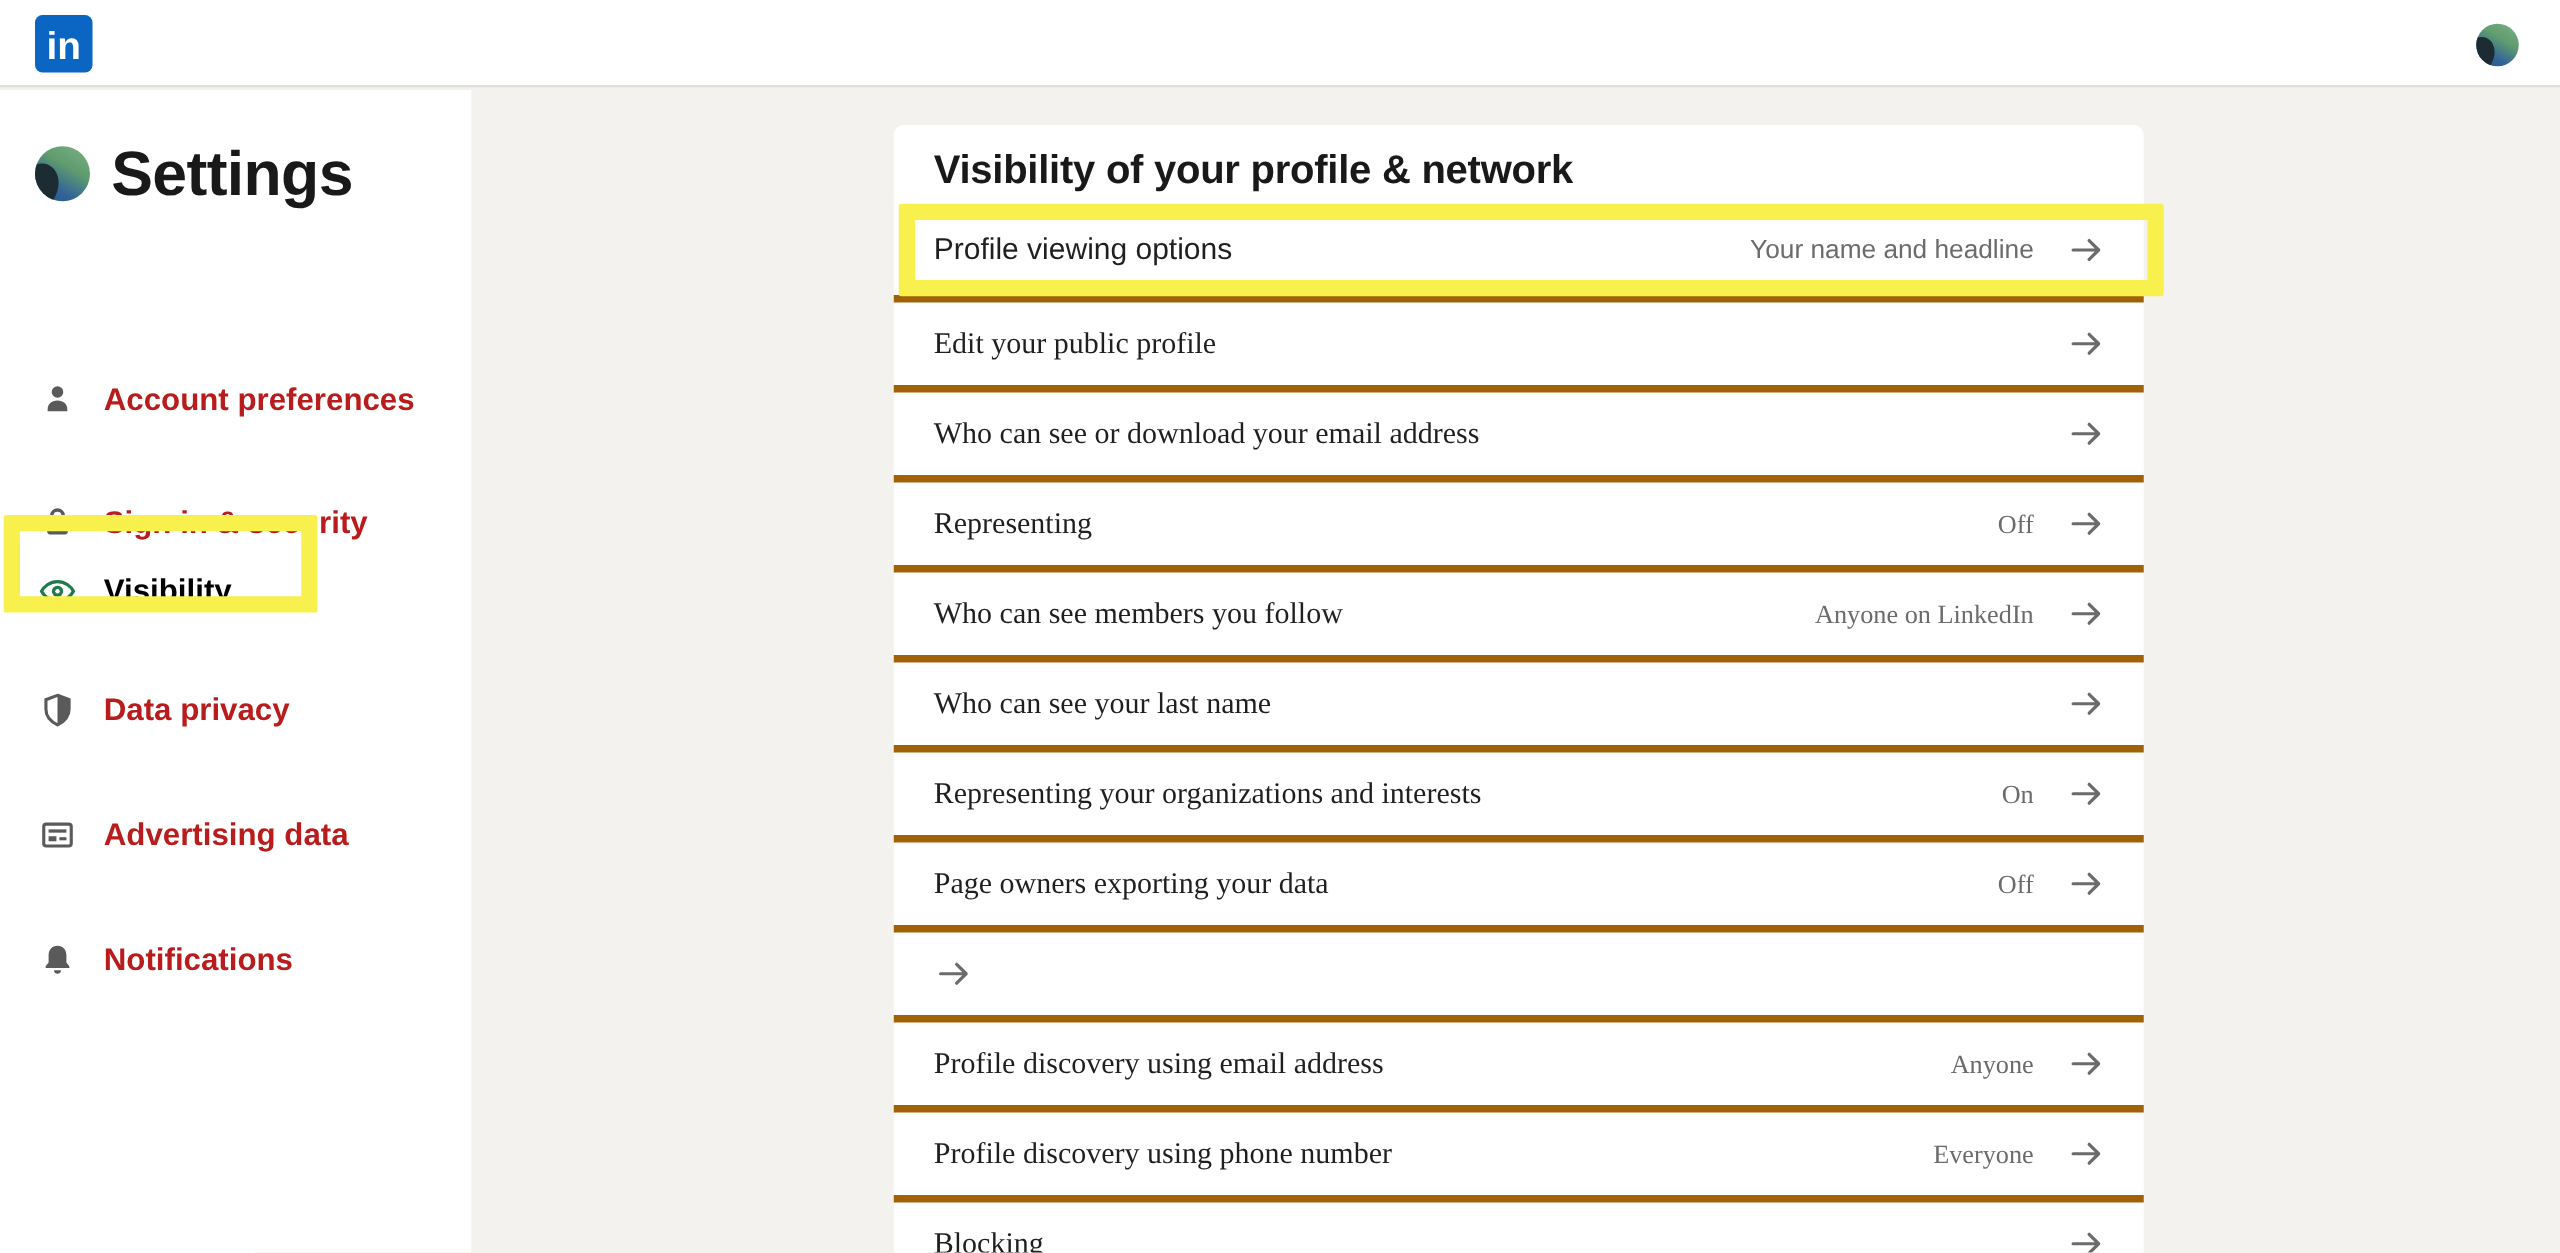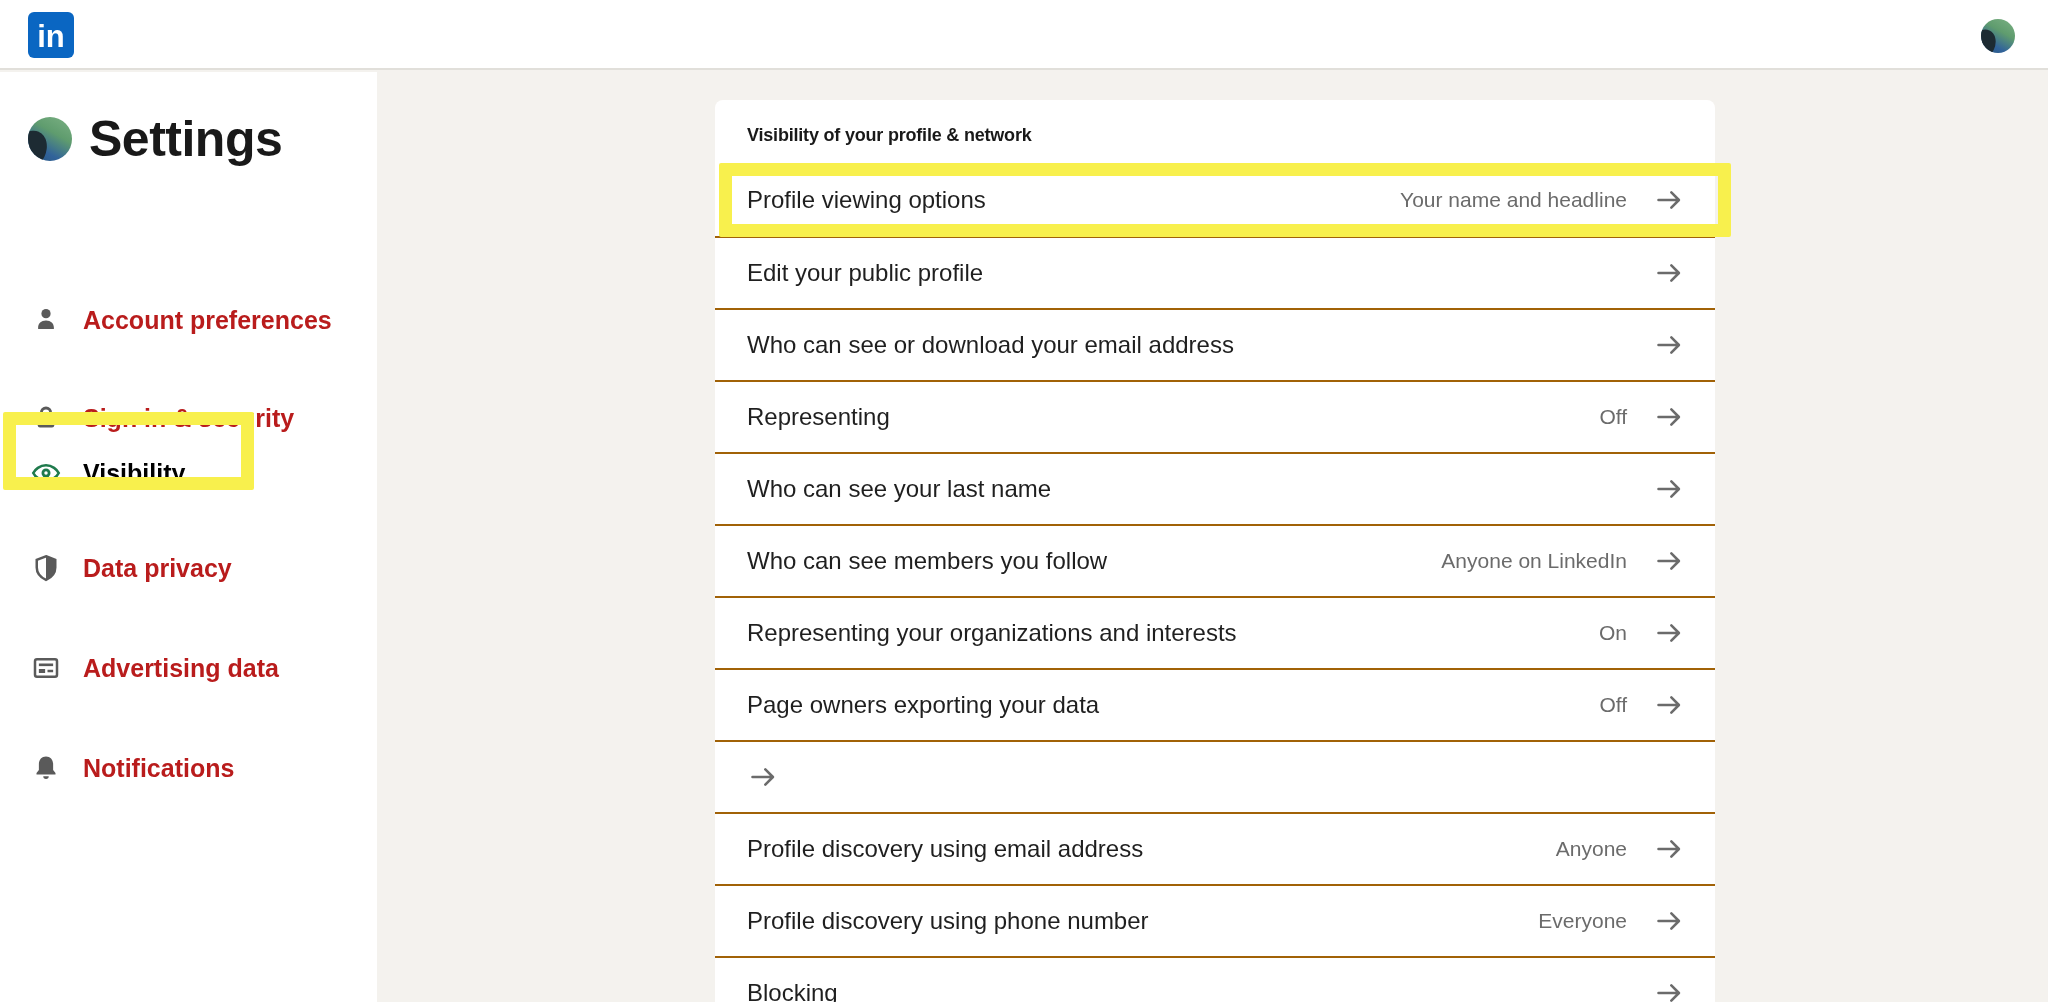--- a/index.html
+++ b/index.html
@@ -67,27 +67,27 @@
   .hl-sidebar { left: 3px; top: 340px; width: 251px; height: 78px; }
   .hl-row { left: 719px; top: 163px; width: 1012px; height: 74px; }
 
   
   .card {
     position: absolute; left: 715px; top: 100px; width: 1000px; height: 940px;
     background: #ffffff; border-radius: 8px;
   }
   .card-title {
     height: 64px; display: flex; align-items: center; padding: 6px 32px 0 32px;
-    font-size: 18px; font-weight: 700; letter-spacing: -0.2px;
+    font-size: 32px; font-weight: 700; letter-spacing: -0.2px;
   }
   .settings-row {
     height: 72px; display: flex; align-items: center; padding: 0 32px;
     cursor: pointer;
   }
-  .settings-row + .settings-row { border-top: 2px solid #a16207; }
+  .settings-row + .settings-row { border-top: 6px solid #a16207; font-family: Liberation Serif, serif; }
   .row-label { flex: 1; font-size: 24px; color: rgba(0,0,0,0.88); }
   .row-value { font-size: 21px; color: #6b6b6b; margin-right: 26px; }
   .row-value:empty { margin-right: 0; }
   .row-arrow { width: 30px; display: flex; justify-content: flex-end; }
   .row-arrow svg { width: 28px; height: 28px; }
 </style>
 </head>
 <body>
 
 <div id="screen">
@@ -209,40 +209,40 @@
       <span class="row-label">Representing</span>
       <span class="row-value">Off</span>
       <span class="row-arrow">
           <svg viewBox="0 0 24 24">
             <path d="M3 12h17M14 5.5L20.5 12 14 18.5" fill="none" stroke="#6b6b6b" stroke-width="2.2" stroke-linecap="round" stroke-linejoin="round"></path>
           </svg>
         </span>
     </div>
 
     <div class="settings-row">
-      <span class="row-label">Who can see your last name</span>
-      <span class="row-value"></span>
-      <span class="row-arrow">
-          <svg viewBox="0 0 24 24">
-            <path d="M3 12h17M14 5.5L20.5 12 14 18.5" fill="none" stroke="#6b6b6b" stroke-width="2.2" stroke-linecap="round" stroke-linejoin="round"></path>
-          </svg>
-        </span>
-    </div>
-
-    <div class="settings-row">
       <span class="row-label">Who can see members you follow</span>
       <span class="row-value">Anyone on LinkedIn</span>
       <span class="row-arrow">
           <svg viewBox="0 0 24 24">
             <path d="M3 12h17M14 5.5L20.5 12 14 18.5" fill="none" stroke="#6b6b6b" stroke-width="2.2" stroke-linecap="round" stroke-linejoin="round"></path>
           </svg>
         </span>
     </div>
 
     <div class="settings-row">
+      <span class="row-label">Who can see your last name</span>
+      <span class="row-value"></span>
+      <span class="row-arrow">
+          <svg viewBox="0 0 24 24">
+            <path d="M3 12h17M14 5.5L20.5 12 14 18.5" fill="none" stroke="#6b6b6b" stroke-width="2.2" stroke-linecap="round" stroke-linejoin="round"></path>
+          </svg>
+        </span>
+    </div>
+
+    <div class="settings-row">
       <span class="row-label">Representing your organizations and interests</span>
       <span class="row-value">On</span>
       <span class="row-arrow">
           <svg viewBox="0 0 24 24">
             <path d="M3 12h17M14 5.5L20.5 12 14 18.5" fill="none" stroke="#6b6b6b" stroke-width="2.2" stroke-linecap="round" stroke-linejoin="round"></path>
           </svg>
         </span>
     </div>
 
     <div class="settings-row">

